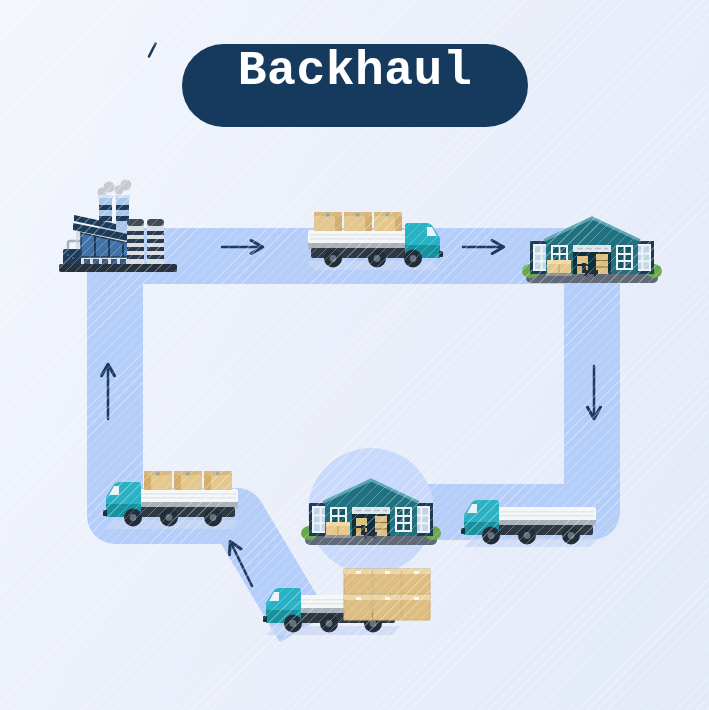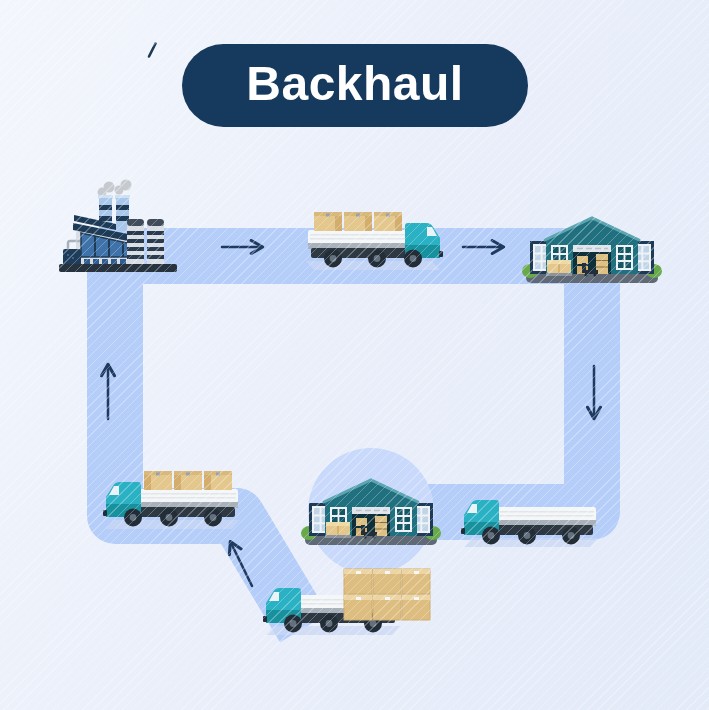--- a/index.html
+++ b/index.html
@@ -17,22 +17,23 @@
     content:"";position:absolute;inset:0;pointer-events:none;
     background:repeating-linear-gradient(135deg,
       rgba(255,255,255,.28) 0px, rgba(255,255,255,.28) 1px,
       transparent 1px, transparent 7px);
   }
   .scene{position:absolute;left:0;top:0;}
   .title-pill{
     position:absolute;left:182px;top:44px;width:346px;height:83px;
     background:var(--title-bg,#16395e);
     border-radius:42px;
-    display:flex;align-items:center;justify-content:center;
+    display:flex;justify-content:center;
     z-index:5;
+    font-family:Liberation Mono, monospace;
   }
   .title-pill span{
     color:var(--title-text,#ffffff);
     font-size:48px;font-weight:800;letter-spacing:.5px;
     padding-bottom:4px;
   }
   
   .route{stroke:var(--route,#b5cdf9);}
   .route-circle{fill:var(--route-circle,#c8d9fb);}
   .arrow{stroke:var(--arrow,#1e3a5f);}

